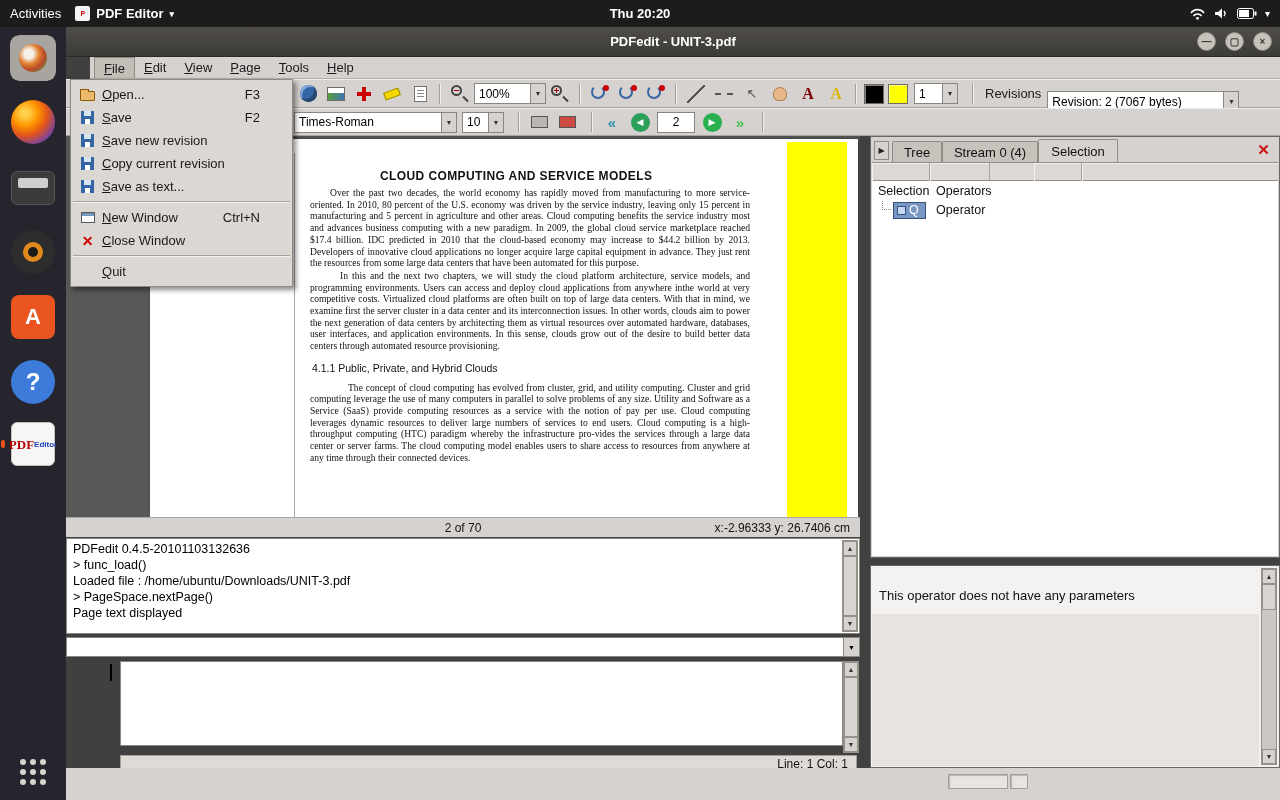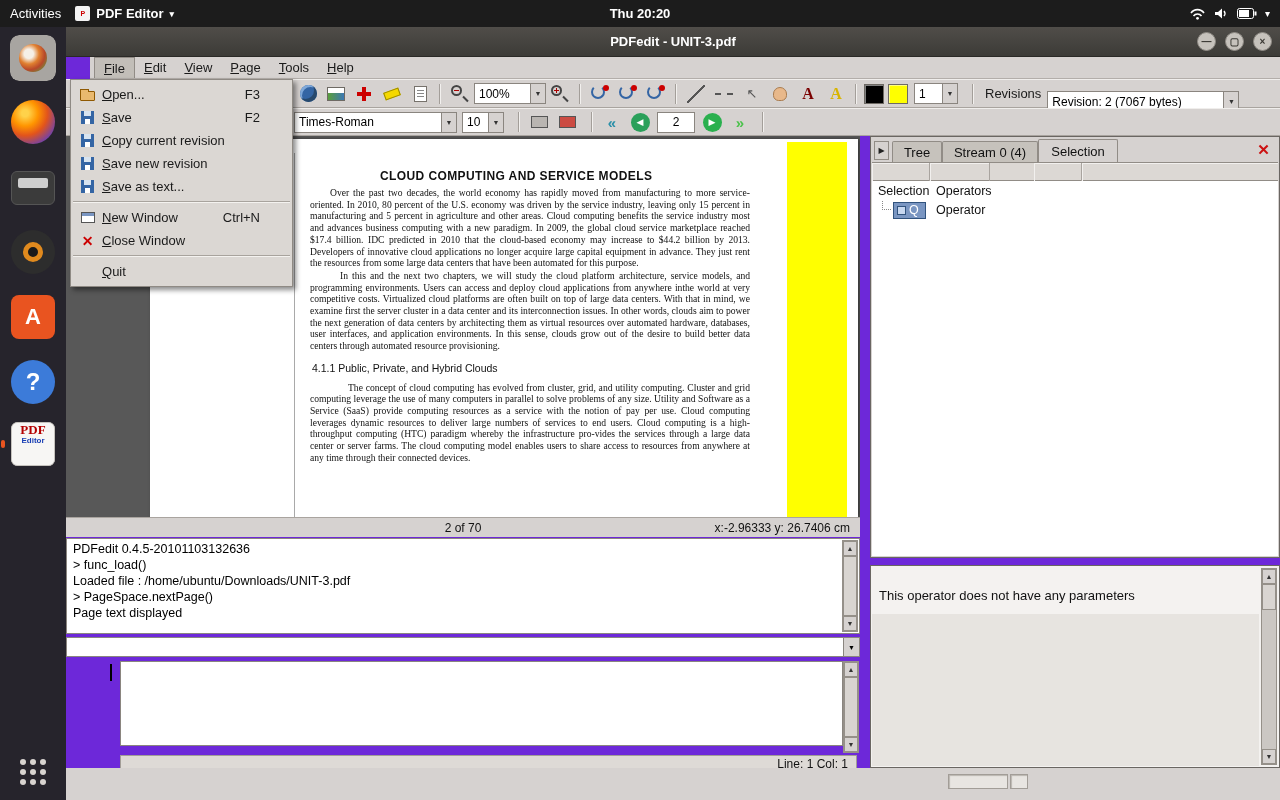--- a/index.html
+++ b/index.html
@@ -42,32 +42,32 @@
       display:flex;align-items:center;justify-content:center; }
   .ic-lens .ring { width:20px;height:20px;border-radius:50%;border:5px solid #e08a1e;
       background:#1a1a1a; }
   .ic-store { width:44px;height:44px;border-radius:8px;background:#e95420;
       color:#fff; font-weight:bold; font-size:22px; display:flex;
       align-items:center; justify-content:center; }
   .ic-help { width:44px;height:44px;border-radius:50%;background:#3c7bd9;
       color:#fff; font-weight:bold; font-size:24px; display:flex;
       align-items:center; justify-content:center; }
   .ic-pdfedit { width:44px;height:44px;border-radius:6px;background:#f7f6f4;
-      display:flex; flex-direction:column; align-items:center; 
+      display:flex; flex-direction:row; align-items:center; justify-content:center;
       border:1px solid #c5c2bd; }
   .ic-pdfedit .t1 { color:#b40000; font-weight:bold; font-size:13px; line-height:13px;
       font-family:"Liberation Serif", serif; }
   .ic-pdfedit .t2 { color:#1a3fb4; font-size:8px; line-height:9px; font-weight:bold; }
   .ic-grid { display:grid; grid-template-columns:repeat(3, 6px);
       grid-template-rows:repeat(3, 6px); gap:4px; }
   .ic-grid i { width:6px; height:6px; border-radius:50%; background:#d8d4d0; }
 
   
   #win { position:absolute; left:66px; top:27px; width:1214px; height:773px;
-         background:#6d28d9; }
+         background:#404040; }
   #titlebar { position:absolute; left:0; top:0; width:1214px; height:30px;
       background:linear-gradient(#504d49,#3c3b37); color:#fff; font-weight:bold;
       font-size:13px; display:flex; align-items:center; justify-content:center;
       border-bottom:1px solid #2a2926; }
   .win-btns { position:absolute; right:8px; top:5px; display:flex; gap:9px; }
   .win-btn { width:19px; height:19px; border-radius:50%; background:#c6c2bc;
       border:1px solid #8e8a84; color:#3a3833; font-size:10px; display:flex;
       align-items:center; justify-content:center; line-height:1; }
 
   
@@ -622,27 +622,27 @@
       <span class="mic">
           <span class="ic-floppy"></span>
         </span>
       <span class="ml">Save</span>
       <span class="ms">F2</span>
     </div>
     <div class="mi">
       <span class="mic">
           <span class="ic-floppy"></span>
         </span>
-      <span class="ml">Copy current revision</span>
+      <span class="ml">Save new revision</span>
     </div>
     <div class="mi">
       <span class="mic">
           <span class="ic-floppy"></span>
         </span>
-      <span class="ml">Save new revision</span>
+      <span class="ml">Copy current revision</span>
     </div>
     <div class="mi">
       <span class="mic">
           <span class="ic-floppy"></span>
         </span>
       <span class="ml">Save as text...</span>
     </div>
     <div class="msep"></div>
     <div class="mi">
       <span class="mic">

